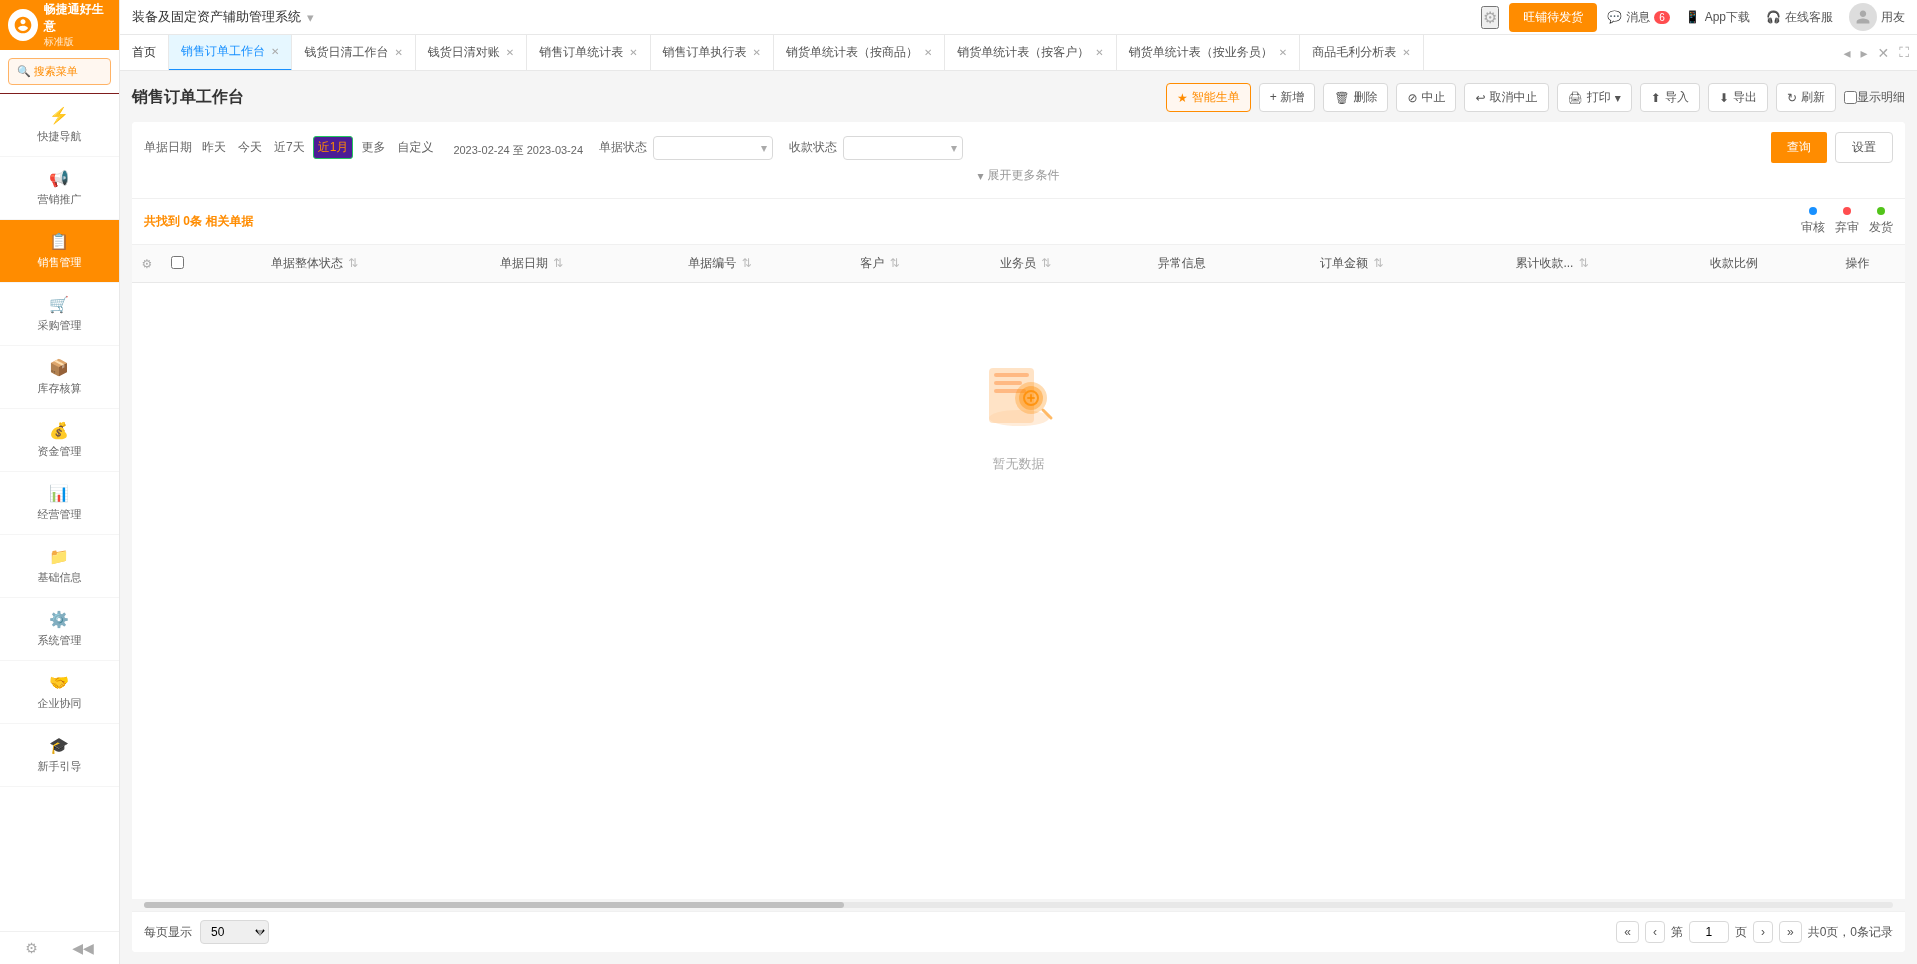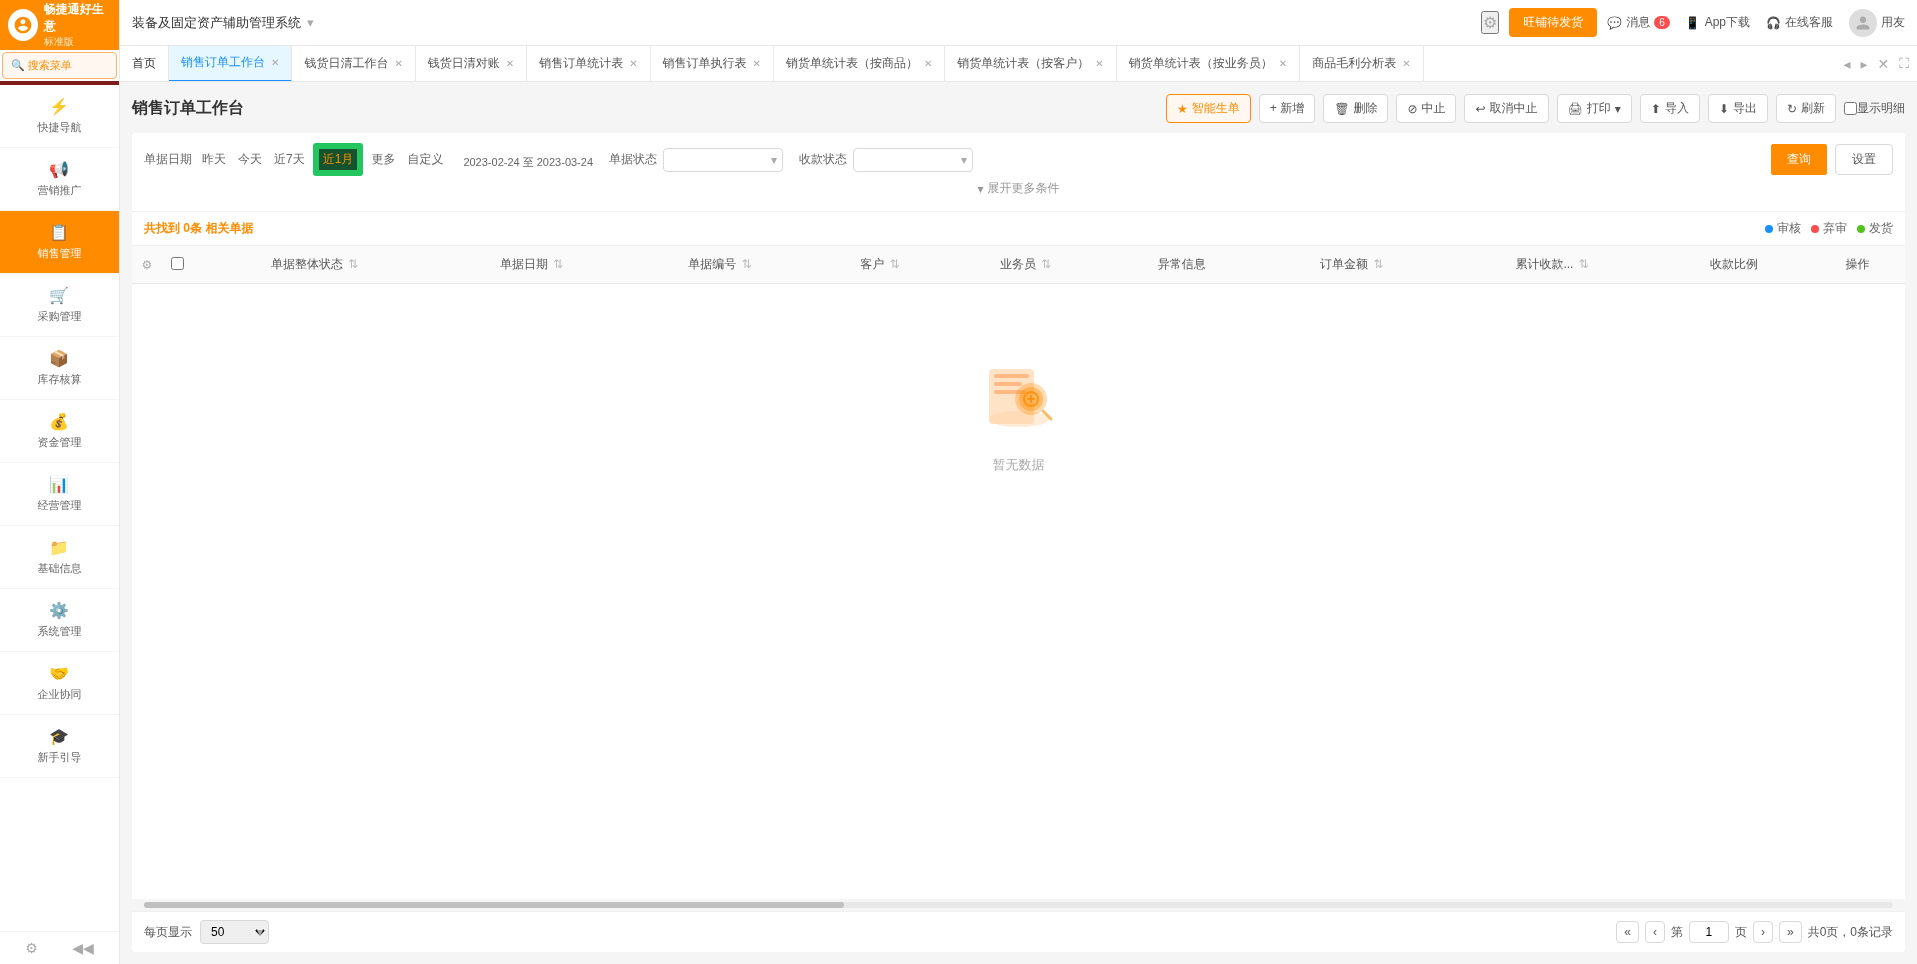--- a/index.html
+++ b/index.html
@@ -4,35 +4,35 @@
   <style>
     * { box-sizing: border-box; margin: 0; padding: 0; }
     body { font-family: 'Microsoft YaHei', Arial, sans-serif; font-size: 12px; background: #f5f5f5; display: flex; height: 964px; overflow: hidden; }
 
     
     .sidebar { width: 120px; background: #fff; display: flex; flex-direction: column; border-right: 1px solid #e8e8e8; flex-shrink: 0; }
     .sidebar-logo { background: #ff8c00; color: white; padding: 10px 8px; display: flex; align-items: center; gap: 6px; height: 50px; }
     .sidebar-logo-icon { width: 32px; height: 32px; background: white; border-radius: 50%; display: flex; align-items: center; justify-content: center; }
     .sidebar-logo-icon svg { width: 20px; height: 20px; }
 
-    .sidebar-search { padding: 2px; border-bottom: 4px solid #7f1d1d; }
+    .sidebar-search { padding: 8px; border-bottom: 1px solid #7f1d1d; }
     .sidebar-search-btn { width: 100%; background: #fff7f0; border: 1px solid #ffb366; border-radius: 4px; padding: 5px 8px; color: #ff8c00; font-size: 11px; cursor: pointer; display: flex; align-items: center; gap: 4px; }
 
     .sidebar-item { padding: 12px 8px; display: flex; flex-direction: column; align-items: center; gap: 4px; cursor: pointer; color: #666; font-size: 11px; border-bottom: 1px solid #f5f5f5; }
     .sidebar-item.active { background: #ff8c00; color: white; }
     .sidebar-item .item-icon { font-size: 16px; }
 
     .sidebar-bottom { margin-top: auto; padding: 8px; display: flex; justify-content: space-around; border-top: 1px solid #f0f0f0; }
     .sidebar-bottom-btn { color: #aaa; cursor: pointer; font-size: 14px; }
 
     
     .main { flex: 1; display: flex; flex-direction: column; overflow: hidden; }
 
     
-    .top-header { height: 46px; background: white; display: flex; align-items: center; padding: 0 12px; border-bottom: 1px solid #e8e8e8; gap: 10px; }
+    .top-header { height: 35px; background: white; display: flex; align-items: center; padding: 0 12px; border-bottom: 1px solid #e8e8e8; gap: 10px; }
     .system-name { font-size: 13px; color: #333; flex: 1; display: flex; align-items: center; gap: 6px; }
     .system-name-dropdown { color: #aaa; cursor: pointer; }
     .header-config-btn { cursor: pointer; color: #aaa; font-size: 16px; }
     .header-trial-btn { background: #ff8c00; color: white; border: none; border-radius: 4px; padding: 6px 14px; font-size: 12px; cursor: pointer; }
     .header-right { display: flex; align-items: center; gap: 16px; }
     .header-right-item { display: flex; align-items: center; gap: 4px; color: #555; cursor: pointer; font-size: 12px; }
     .badge { background: #ff4d4f; color: white; border-radius: 10px; padding: 1px 5px; font-size: 10px; }
     .user-avatar { width: 28px; height: 28px; border-radius: 50%; background: #ddd; display: flex; align-items: center; justify-content: center; color: #888; font-size: 12px; }
 
     
@@ -60,32 +60,32 @@
     .filter-tab.active { color: #ff8c00; border-bottom-color: #ff8c00; }
     .filter-tab .count-badge { display: inline-block; background: #ff4d4f; color: white; border-radius: 10px; padding: 0 5px; font-size: 10px; margin-left: 2px; }
 
     
     .search-area { background: white; padding: 10px 12px; border-bottom: 1px solid #f0f0f0; }
     .search-row { display: flex; align-items: center; gap: 16px; flex-wrap: wrap; }
     .search-field { display: flex; align-items: center; gap: 6px; }
     .search-label { color: #666; white-space: nowrap; font-size: 12px; }
     .search-date-range { display: flex; align-items: center; gap: 4px; font-size: 12px; }
     .date-option { cursor: pointer; color: #666; padding: 2px 4px; border-radius: 3px; }
-    .date-option.active { color: #ff8c00; background: #14532d; border: 6px solid #22c55e; }
+    .date-option.active { color: #ff8c00; background: #4c1d95; border: 1px solid #22c55e; }
     .date-display { color: #666; font-size: 11px; margin-top: 6px; }
     .search-select { border: 1px solid #d9d9d9; border-radius: 4px; padding: 4px 24px 4px 8px; font-size: 12px; background: white; cursor: pointer; color: #333; min-width: 120px; appearance: none; position: relative; }
     .select-wrapper { position: relative; display: inline-block; }
     .select-wrapper::after { content: '▾'; position: absolute; right: 6px; top: 50%; transform: translateY(-50%); color: #aaa; pointer-events: none; }
     .expand-conditions { display: flex; justify-content: center; padding: 4px; }
     .expand-btn { cursor: pointer; color: #999; font-size: 12px; display: flex; align-items: center; gap: 4px; }
     .table-stats { padding: 8px 12px; display: flex; align-items: center; justify-content: space-between; border-bottom: 1px solid #f0f0f0; }
     .table-stats-text { font-size: 12px; color: #666; }
     .table-stats-text span { color: #ff8c00; font-weight: bold; }
     .table-batch-actions { display: flex; gap: 10px; }
-    .batch-btn { display: flex; align-items: center; gap: 4px; color: #666; cursor: pointer; font-size: 12px; }
+    .batch-btn { display: flex; align-items: center; gap: 4px; color: #666; cursor: pointer; font-size: 12px; flex-direction: column; }
     .batch-btn .dot { width: 8px; height: 8px; border-radius: 50%; display: inline-block; }
     .batch-btn .dot.blue { background: #1890ff; }
     .batch-btn .dot.red { background: #ff4d4f; }
     .batch-btn .dot.green { background: #52c41a; }
 
     
     .data-table { width: 100%; border-collapse: collapse; font-size: 12px; }
     .data-table th { background: #fafafa; border-bottom: 1px solid #e8e8e8; padding: 10px 8px; text-align: center; color: #555; font-weight: normal; white-space: nowrap; }
     .data-table th .sort-icon { color: #bbb; margin-left: 2px; }
     .data-table .checkbox-col { width: 30px; text-align: center; }

